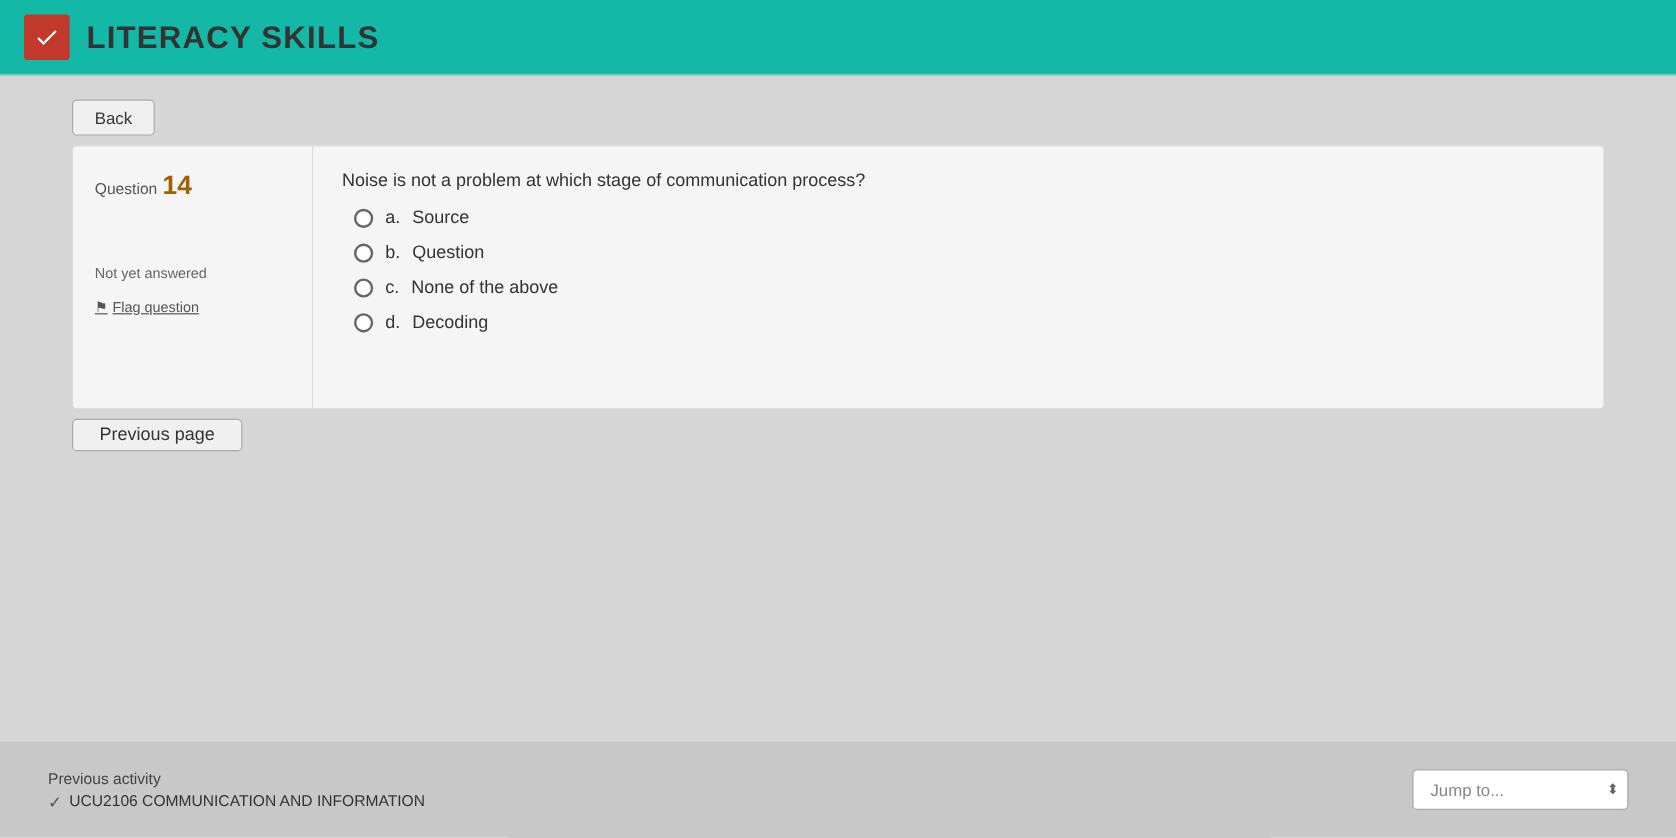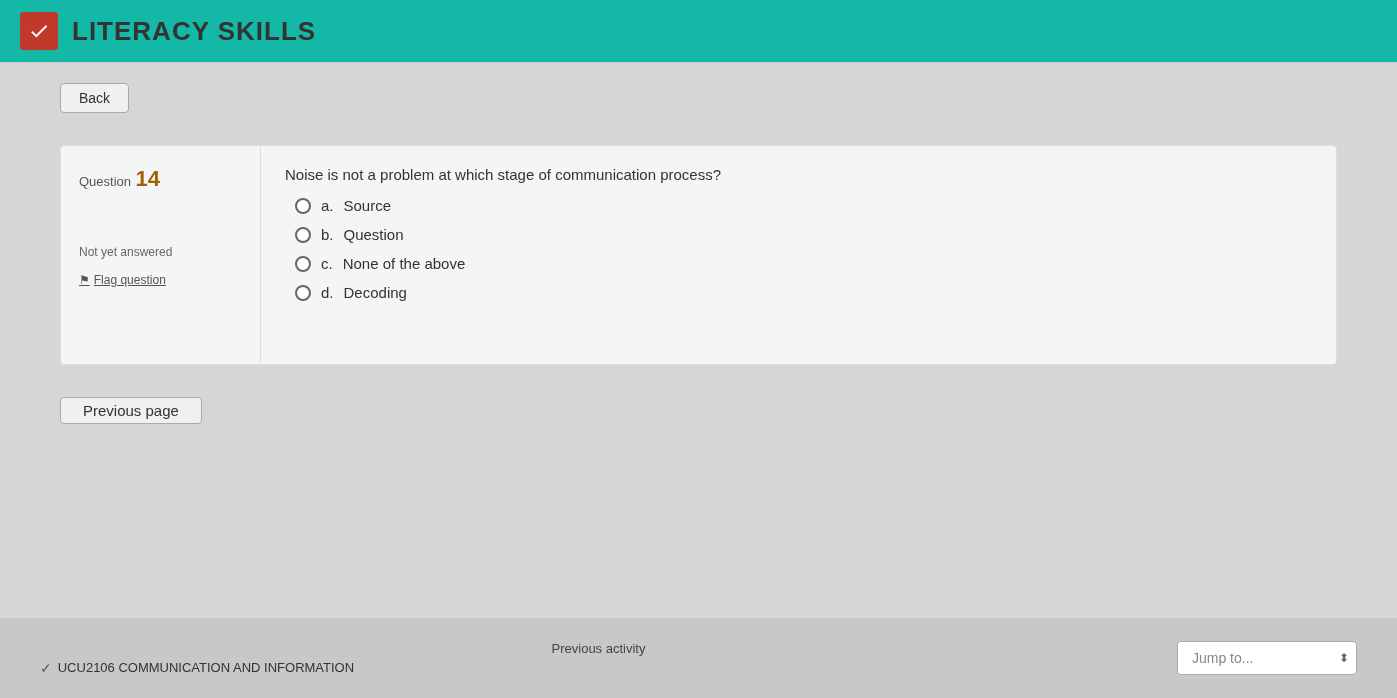--- a/index.html
+++ b/index.html
@@ -52,21 +52,21 @@
       color: #333;
       letter-spacing: 1px;
     }
 
     
     .main-content {
       flex: 1;
       padding: 20px 60px 20px 60px;
       display: flex;
       flex-direction: column;
-      gap: 32px;
+      gap: 8px;
     }
 
     
     .back-btn {
       display: inline-block;
       padding: 6px 18px;
       background: #f0f0f0;
       border: 1px solid #aaa;
       border-radius: 4px;
       font-size: 14px;
@@ -207,21 +207,20 @@
     .bottom-left {
       display: flex;
       flex-direction: column;
       gap: 4px;
       flex: 1;
     }
 
     .previous-activity-label {
       font-size: 13px;
       color: #444;
-      text-align: center;
     }
 
     .previous-activity-link {
       display: flex;
       align-items: center;
       gap: 6px;
       font-size: 13px;
       color: #333;
       cursor: pointer;
     }

